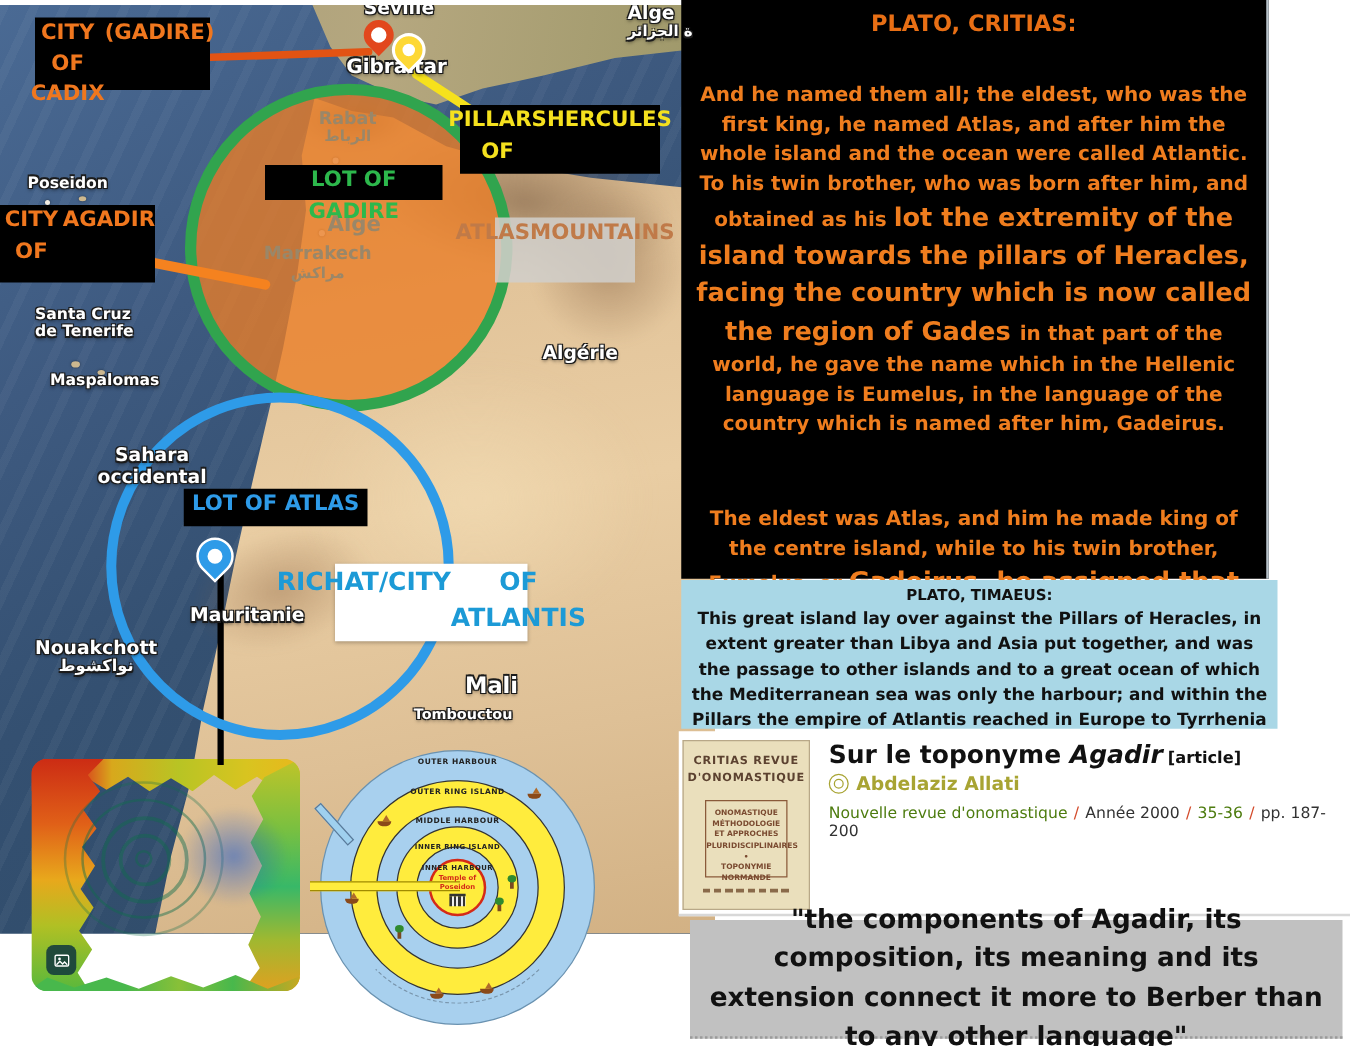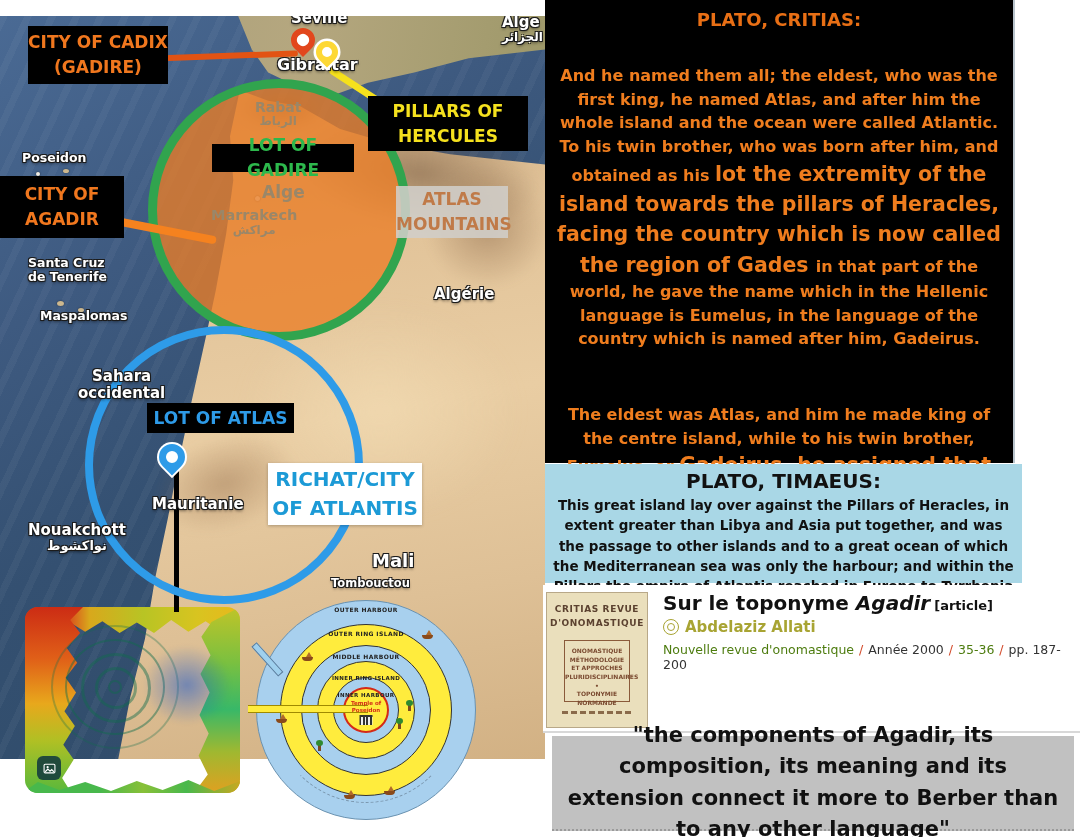--- a/index.html
+++ b/index.html
@@ -1,20 +1,20 @@
 <!DOCTYPE html>
 <html><head>
 <meta charset="utf-8">
 <style>
   html,body{margin:0;padding:0;background:#fff;}
   #canvas{position:relative;width:1080px;height:837px;background:#fff;overflow:hidden;
           font-family:"DejaVu Sans",sans-serif;}
   
-  #map{position:absolute;left:0;top:16px;width:545px;height:743px;overflow:hidden;
-       background:linear-gradient(150deg,#4a6a94 0%,#3e5a80 30%,#345071 55%,#2e4a66 100%);}
+  #map{position:absolute;left:0;top:4px;width:545px;height:743px;overflow:hidden;
+       background:linear-gradient(150deg,#4a6a94 0%,#3e5a80 30%,#345071 55%,#2e4a66 100%);padding-left:27px;}
   #map .sea-tex{position:absolute;inset:0;
        background:repeating-linear-gradient(115deg,rgba(255,255,255,.04) 0 7px,transparent 7px 22px);}
   .land{position:absolute;inset:0;}
   #iberia{background:linear-gradient(100deg,#a59c77 0%,#b5a77f 45%,#93915f 100%);
      clip-path:polygon(43.7% 0,100% 0,100% 4.5%,86% 5.7%,76% 7.6%,67.5% 9%,61% 10.7%,55.4% 9.8%,49.2% 7.6%,46.2% 4.5%);}
   #africa{background:linear-gradient(170deg,#c2a177 0%,#d4b389 18%,#e2c49a 35%,#e9cda3 55%,#dec096 78%,#d2b184 100%);
      clip-path:polygon(44% 10%,49.2% 11.4%,55% 12.1%,62.4% 15.2%,71.6% 17.2%,82.6% 18.6%,100% 20%,100% 100%,21.7% 100%,23.9% 91.7%,26.6% 83.8%,28.4% 75.9%,30.8% 67.6%,33% 59.3%,35.2% 51.7%,37.8% 43.1%,39.6% 36.9%,41.5% 29.3%,42.8% 22.1%,42.2% 16.2%);}
   .terr{position:absolute;border-radius:50%;filter:blur(4px);}
   .island{position:absolute;background:#cdb88f;border-radius:50%;box-shadow:0 0 2px rgba(0,0,0,.5);}
   .citydot{position:absolute;width:5px;height:5px;background:#f2ece2;border-radius:50%;box-shadow:0 0 2px rgba(0,0,0,.6);}
@@ -25,21 +25,21 @@
      border:8px solid #2e9be8;z-index:3;}
   
   .lead{position:absolute;border-radius:4px;z-index:4;transform-origin:0 50%;}
   
   .place{position:absolute;color:#fff;font-weight:bold;white-space:nowrap;z-index:5;line-height:1.15;
      text-shadow:-1px -1px 0 #1c1c1c,1px -1px 0 #1c1c1c,-1px 1px 0 #1c1c1c,1px 1px 0 #1c1c1c,0 2px 3px rgba(0,0,0,.55);}
   .place .sub{display:block;font-weight:bold;}
   .place.gray{color:#9a8769;text-shadow:none;}
   
   .callout{position:absolute;background:#000;color:#f0771e;font-weight:bold;text-align:center;
-     display:flex;flex-direction:column;justify-content:center;z-index:6;line-height:1.45;font-size:17px;}
+     display:flex;justify-content:center;z-index:6;line-height:1.45;font-size:17px;}
   #co-pillars{color:#f5e11e;}
   #co-gadire{color:#2db84c;}
   #co-atlas-lot{color:#2e9be8;}
   #co-atlasmtn{background:rgba(208,206,202,.88);color:#c07a48;}
   #co-richat{background:#fff;color:#1c9ad6;font-size:20px;box-shadow:0 1px 3px rgba(0,0,0,.25);}
   
   .pin{position:absolute;border-radius:50% 50% 50% 0;transform:rotate(-45deg);z-index:7;}
   .pin::after{content:"";position:absolute;inset:27%;background:#fff;border-radius:50%;}
   .pin.red{width:24px;height:24px;background:#e2471d;}
   .pin.yellow{width:22px;height:22px;background:#fdd835;box-shadow:0 0 0 2.5px #fff;}
@@ -78,21 +78,21 @@
   #critias{position:absolute;left:545px;top:0;width:470px;height:463px;background:#000;color:#ef7d1e;
       text-align:center;border-right:2px solid #b9c4cc;padding:0;box-sizing:border-box;}
   #critias h2{margin:9px 0 0;font-size:18px;color:#e86f15;font-weight:bold;}
   #critias p{margin:0;padding:0 12px;font-weight:bold;line-height:1.48;}
   #critias #cr-p1{margin-top:34px;}
   #critias #cr-p2{margin-top:52px;}
   .sz-m{font-size:16px;}
   .sz-l{font-size:20.5px;}
   #timaeus{position:absolute;left:545px;top:464px;width:477px;height:119px;background:#a9d7e6;color:#111;
       text-align:center;box-sizing:border-box;padding:5px 8px 0;}
-  #timaeus h2{margin:0;font-size:20px;font-weight:bold;}
+  #timaeus h2{margin:0;font-size:12px;font-weight:bold;}
   #timaeus p{margin:2px 0 0;font-size:13.5px;font-weight:bold;line-height:1.5;}
   
   #article{position:absolute;left:543px;top:585px;width:537px;height:148px;background:#fff;
       border-bottom:2px solid #d8d8d8;box-sizing:border-box;}
   #cover{position:absolute;left:3px;top:7px;width:102px;height:136px;background:#ead fbc;
       background:#eadfbc;border:1px solid #b8a888;box-sizing:border-box;text-align:center;color:#5c4230;}
   #cover .ct{margin-top:10px;font-size:9px;font-weight:bold;letter-spacing:.6px;line-height:1.5;}
   #cover .cbox{margin:10px auto 0;width:66px;height:62px;border:1px solid #8a5a3a;font-size:6px;
       font-weight:bold;line-height:1.45;padding-top:6px;box-sizing:border-box;color:#7a4a30;}
   #cover .cfoot{margin:9px auto 0;width:70px;height:3px;

